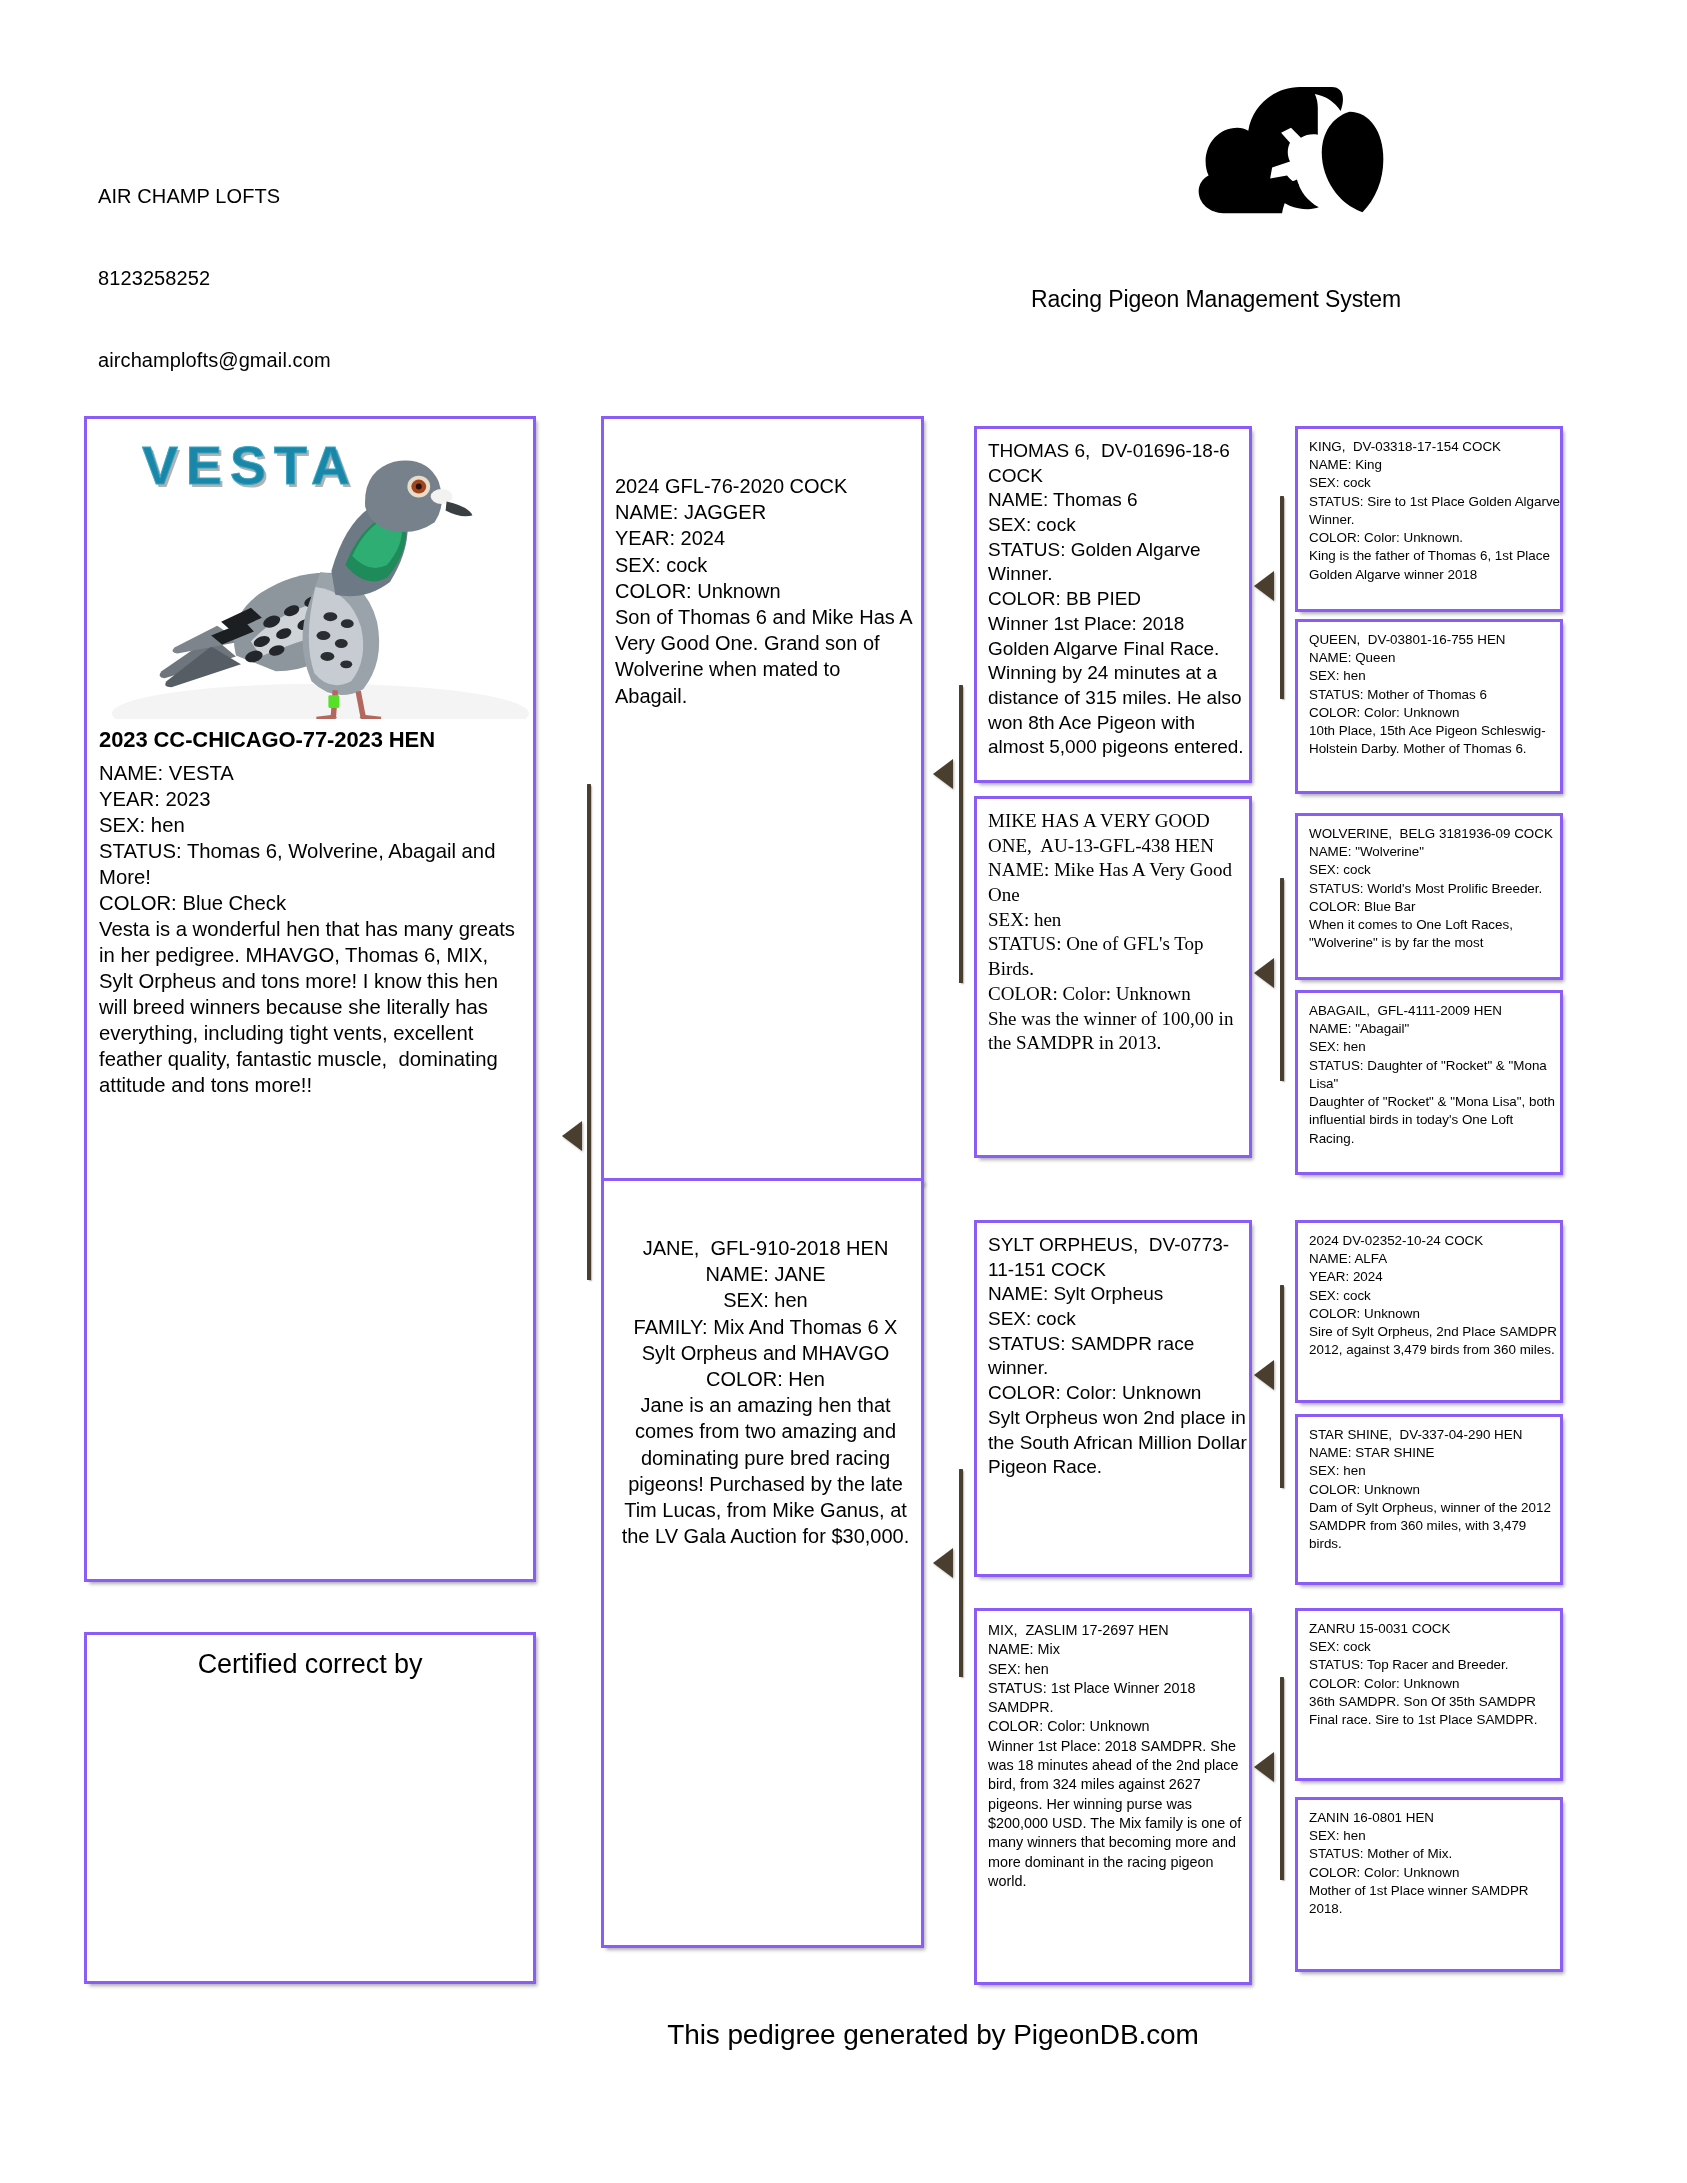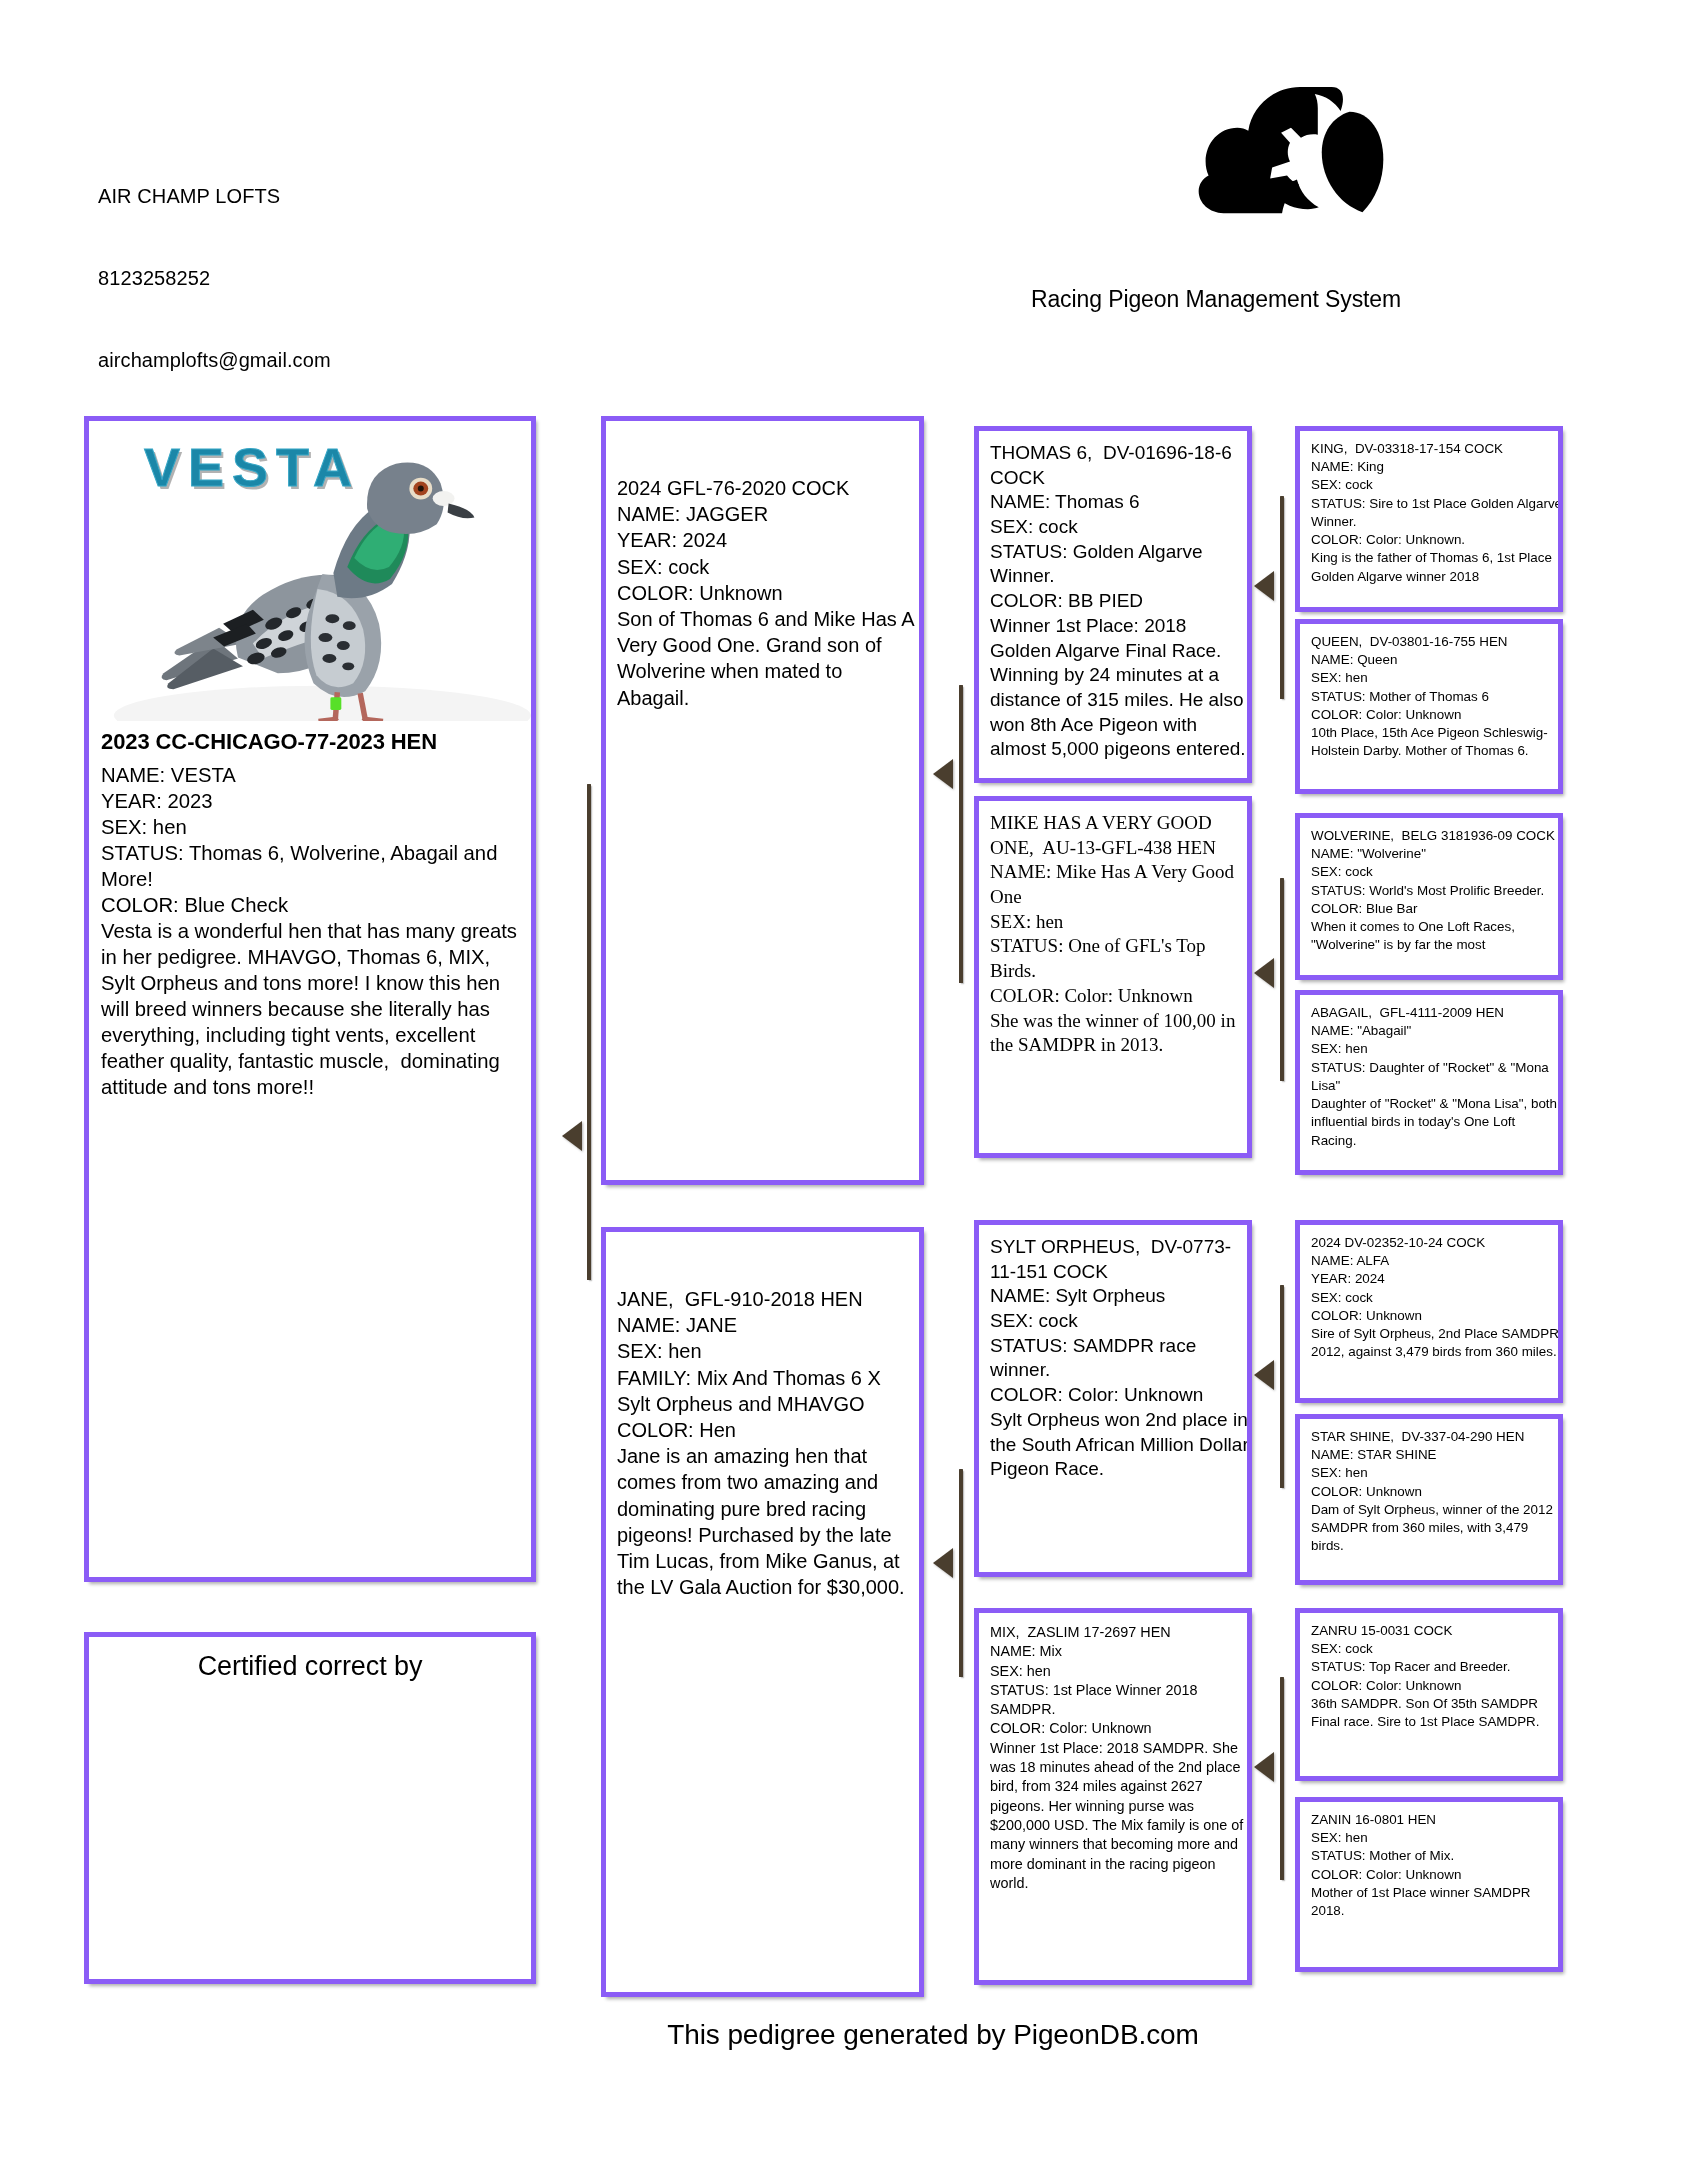--- a/index.html
+++ b/index.html
@@ -36,21 +36,21 @@
   .logo-sub{
     position:absolute;left:0;top:202px;width:546px;
     text-align:center;
     font-size:23px;font-weight:400;letter-spacing:-0.1px;
   }
 
   
   .card{
     position:absolute;
     background:#fff;
-    border:5px solid #8b5cf6;
+    border:3px solid #8b5cf6;
     box-shadow:3px 3.5px 3.5px -1.5px rgba(0,0,0,.33);
     box-sizing:border-box;
     overflow:hidden;
   }
   .card .body{
     white-space:pre-wrap;
     word-break:normal;
     overflow:hidden;
   }
 
@@ -80,21 +80,21 @@
   
   #card-certified{left:84px;top:1632px;width:452px;height:352px;}
   .certified-label{
     position:absolute;left:0;top:14px;width:100%;
     text-align:center;font-size:27px;font-weight:400;letter-spacing:-0.1px;
   }
 
   
   .g1{left:601px;width:323px;}
   #card-jagger{top:416px;height:769px;}
-  #card-jane{top:1227px;height:770px;}
+  #card-jane{top:1178px;height:770px;text-align:center;}
   .g1 .body{
     position:absolute;left:11px;top:12px;width:301px;
     font-size:20px;line-height:1.31;margin-top:42px;
   }
 
   
   .g2{left:974px;width:278px;}
   #card-thomas6{top:426px;height:357px;}
   #card-mike{top:796px;height:362px;font-family:Liberation Serif, serif;}
   #card-sylt{top:1220px;height:357px;}

